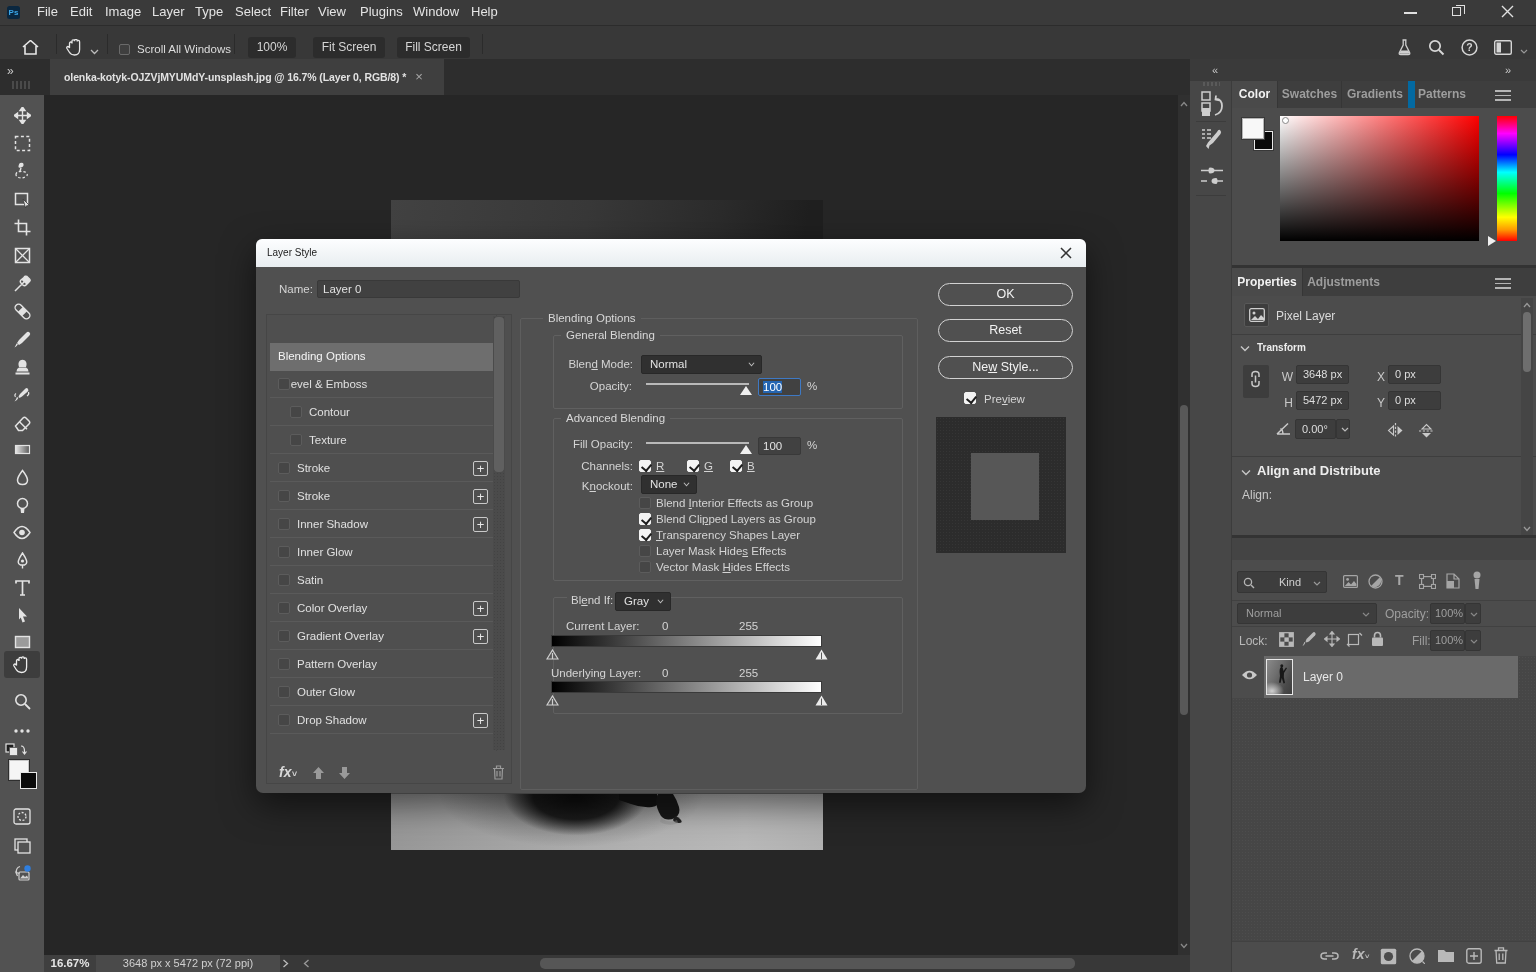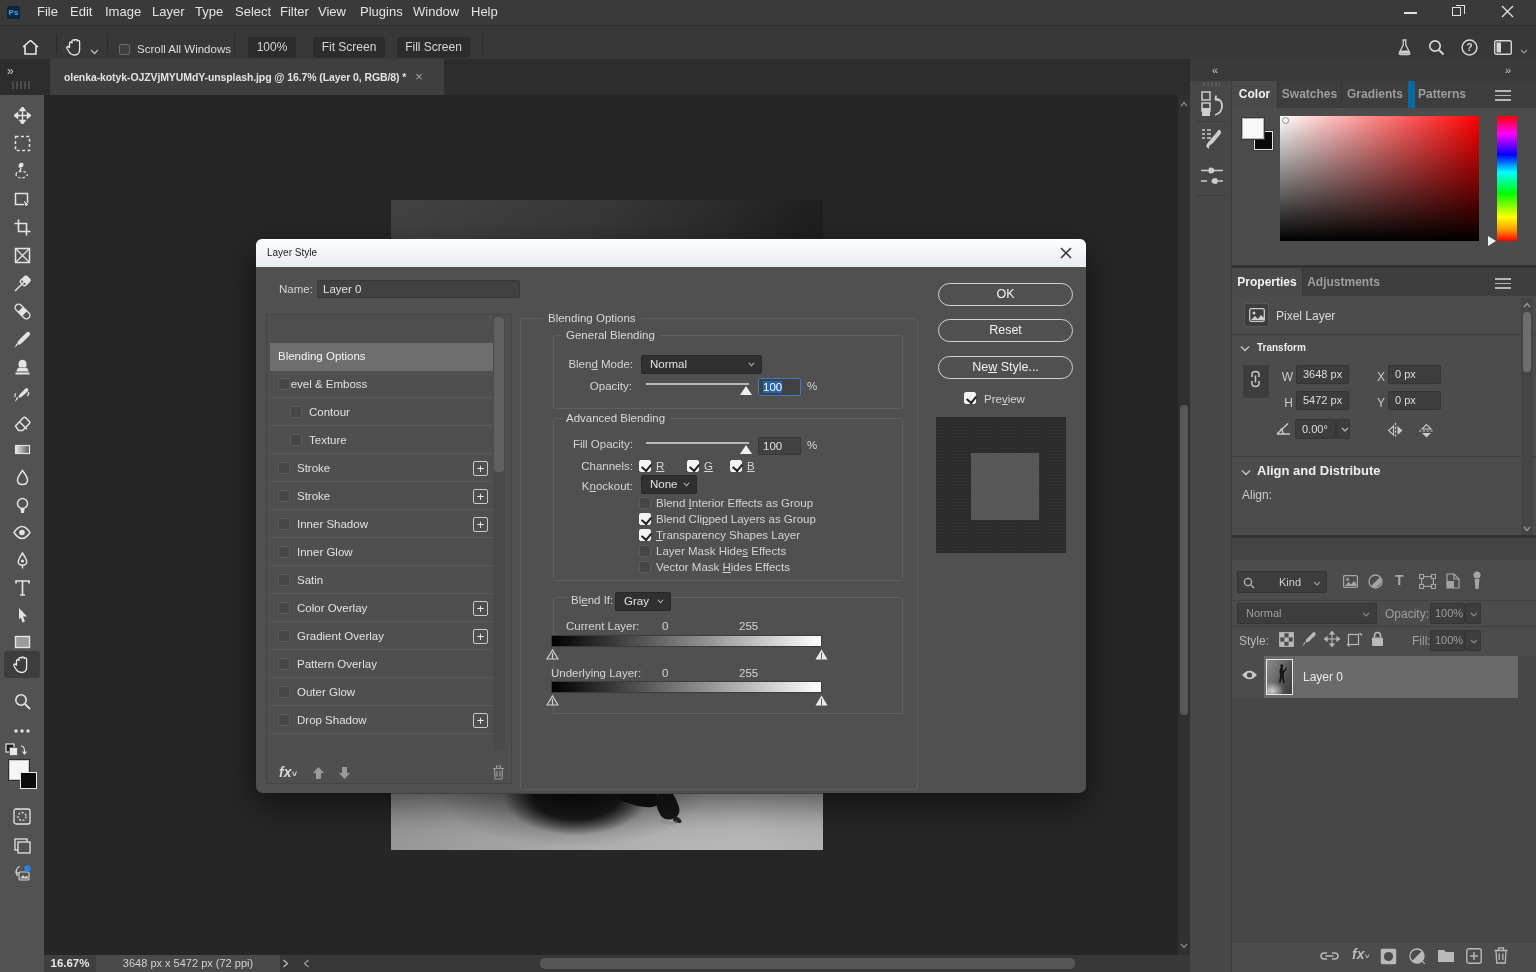--- a/index.html
+++ b/index.html
@@ -525,21 +525,21 @@
         </svg></div>
     <div class="abs" style="left:153px;top:47px;color:#9f9f9f;">Opacity:</div>
     <div class="pfield" style="left:198px;top:43px;width:35px;height:21px;line-height:19px;padding-left:4px;color:#9f9f9f;">100%</div>
     <div class="pfield" style="left:233px;top:43px;width:16px;height:21px;">
       <svg style="margin:8px 0 0 3.5px;" width="8" height="5" viewBox="0 0 8 5">
           <path d="M1 1 L4 4 L7 1" fill="none" stroke="#888" stroke-width="1.2"></path>
         </svg>
       </div>
     <div class="abs" style="left:0;top:66px;width:304px;height:1px;background:#414141;"></div>
 
-    <div class="abs" style="left:7px;top:74px;color:#b9b9b9;">Style:</div>
+    <div class="abs" style="left:7px;top:74px;color:#b9b9b9;">Lock:</div>
     <svg class="abs" style="left:47px;top:72px;" width="15" height="15" viewBox="0 0 15 15">
         <rect x="0.7" y="0.7" width="13.6" height="13.6" fill="none" stroke="#b9b9b9" stroke-width="1.2"></rect>
         <rect x="1" y="1" width="4.4" height="4.4" fill="#b9b9b9"></rect>
         <rect x="9.6" y="1" width="4.4" height="4.4" fill="#b9b9b9"></rect>
         <rect x="5.4" y="5.4" width="4.4" height="4.4" fill="#b9b9b9"></rect>
         <rect x="1" y="9.6" width="4.4" height="4.4" fill="#b9b9b9"></rect>
         <rect x="9.6" y="9.6" width="4.4" height="4.4" fill="#b9b9b9"></rect>
       </svg>
     <svg class="abs" style="left:70px;top:71px;" width="15" height="16" viewBox="0 0 15 16">
         <path d="M13 1.5 Q14.5 3 13 4.5 L7 10.5 L4.5 11.5 L3.5 10.5 L4.5 8 L10.5 2 Q12 0.5 13 1.5 Z" fill="#b9b9b9"></path>

